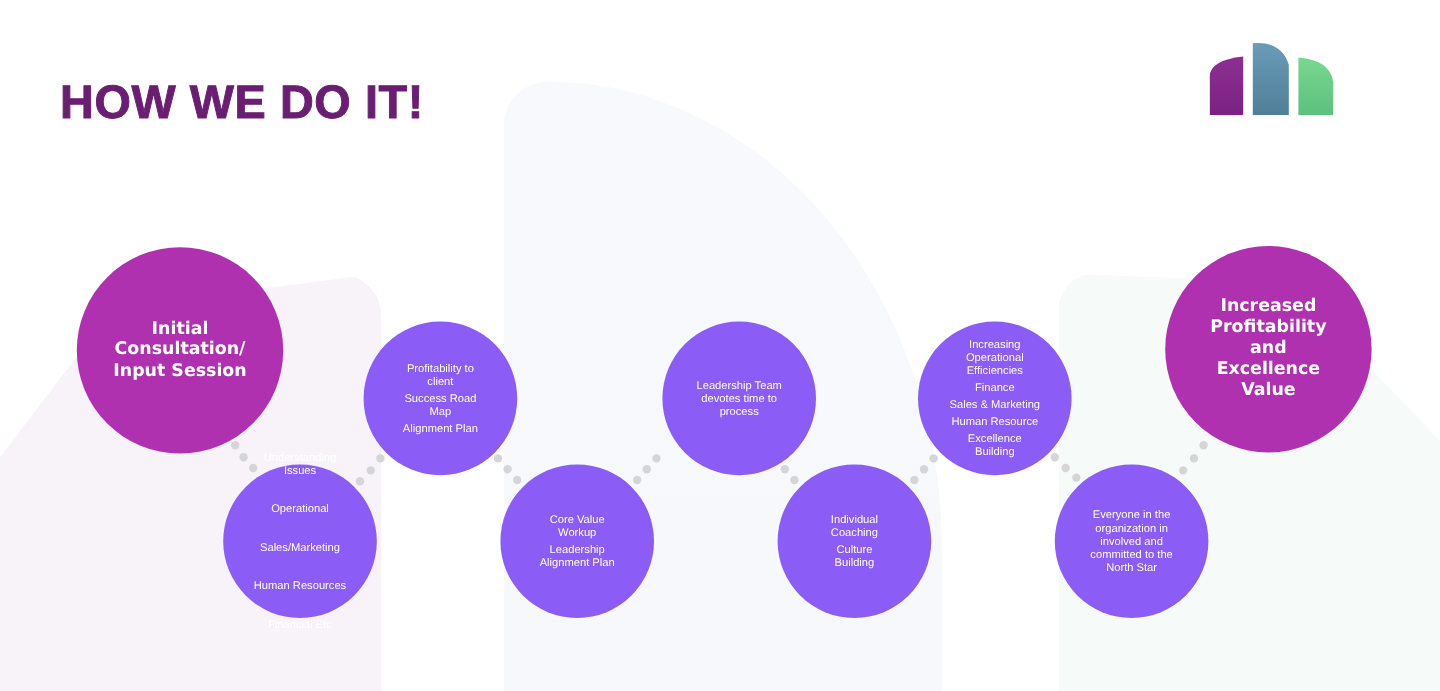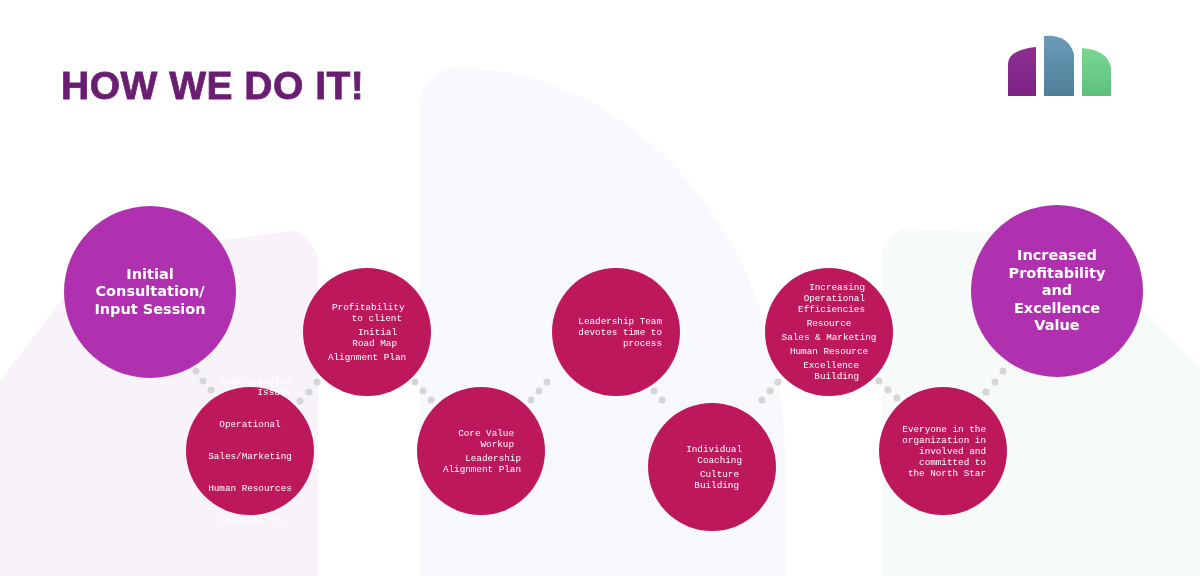--- a/index.html
+++ b/index.html
@@ -21,48 +21,48 @@
       border-top-left-radius: 40px;
       border-top-right-radius: 100% 85%;
     }
     .bg-right {
       left: 882px; top: 228px; width: 318px; height: 348px;
       background: #f6faf8;
       border-top-left-radius: 30px;
       clip-path: polygon(0 0, 60% 2%, 100% 40%, 100% 100%, 0 100%);
     }
     .title {
-      position: absolute; left: 61px; top: 66px;
+      position: absolute; left: 50px; top: 66px;
       font-family: "Liberation Sans", sans-serif;
       font-weight: 900; font-size: 39px; letter-spacing: 0.5px;
       color: #6a1e72; margin: 0; line-height: 1; text-align: right;
       -webkit-text-stroke: 0.8px #6a1e72;
     }
     .logo { position: absolute; left: 958px; top: 30px; width: 205px; height: 100px; }
     .logo-bars { position: absolute; left: 50px; top: 4px; width: 104px; height: 62px; }
     .logo-text {
       position: absolute; left: 4px; top: 74px; white-space: nowrap;
       font-family: "Liberation Sans", sans-serif; font-size: 21px; letter-spacing: -0.2px;
       color: #5f8fa8;
     }
     .logo-text .mega { color: #8b2b8f; font-weight: 700; }
     .logo-text .reg { font-size: 8px; vertical-align: top; }
     .dots { position: absolute; left: 0; top: 0; }
     .node {
       position: absolute; border-radius: 50%;
       display: flex; flex-direction: column; align-items: center; justify-content: center;
-      text-align: right; color: #ffffff; box-sizing: border-box;
+      text-align: center; color: #ffffff; box-sizing: border-box;
     }
     .node.purple {
       background: #b031b0; width: 172px; height: 172px;
       font-family: "DejaVu Sans", sans-serif; font-weight: bold; font-size: 14.5px; line-height: 17.5px;
     }
     .node.blue {
-      background: #be185d; width: 128px; height: 128px;
-      font-family: Liberation Mono, monospace; font-size: 9.3px; line-height: 11px;
+      background: #8b5cf6; width: 128px; height: 128px;
+      font-family: Liberation Sans, sans-serif; font-size: 9.3px; line-height: 11px;
       padding: 0 8px;
     }
     .node .group { margin: 1.5px 0; }
     .node.purple .group { margin: 0; }
   </style>
 </head>
 <body>
 
 <div class="bg-shape bg-left"></div>
 <div class="bg-shape bg-mid"></div>
@@ -130,41 +130,41 @@
 <div class="node blue" style="left:186px; top:387px;gap:18px;">
   <div class="group" style="width:82px">Understanding Issues</div>
   <div class="group">Operational</div>
   <div class="group">Sales/Marketing</div>
   <div class="group">Human Resources</div>
   <div class="group">Financial Etc</div>
 </div>
 
 <div class="node blue" style="left:303px; top:268px;">
   <div class="group" style="width:70px">Profitability to client</div>
-  <div class="group" style="width:60px">Initial Road Map</div>
+  <div class="group" style="width:60px">Success Road Map</div>
   <div class="group">Alignment Plan</div>
 </div>
 
 <div class="node blue" style="left:417px; top:387px;">
   <div class="group" style="width:66px">Core Value Workup</div>
   <div class="group" style="width:80px">Leadership Alignment Plan</div>
 </div>
 
 <div class="node blue" style="left:552px; top:268px;">
   <div class="group" style="width:92px">Leadership Team devotes time to process</div>
 </div>
 
-<div class="node blue" style="left:648px; top:403px;">
+<div class="node blue" style="left:648px; top:387px;">
   <div class="group" style="width:60px">Individual Coaching</div>
   <div class="group" style="width:54px">Culture Building</div>
 </div>
 
 <div class="node blue" style="left:765px; top:268px;">
   <div class="group" style="width:72px">Increasing Operational Efficiencies</div>
-  <div class="group">Resource</div>
+  <div class="group">Finance</div>
   <div class="group">Sales &amp; Marketing</div>
   <div class="group">Human Resource</div>
   <div class="group" style="width:60px">Excellence Building</div>
 </div>
 
 <div class="node blue" style="left:879px; top:387px;">
   <div class="group" style="width:86px">Everyone in the organization in involved and committed to the North Star</div>
 </div>
 
 <div class="node purple" style="left:971px; top:205px;">

